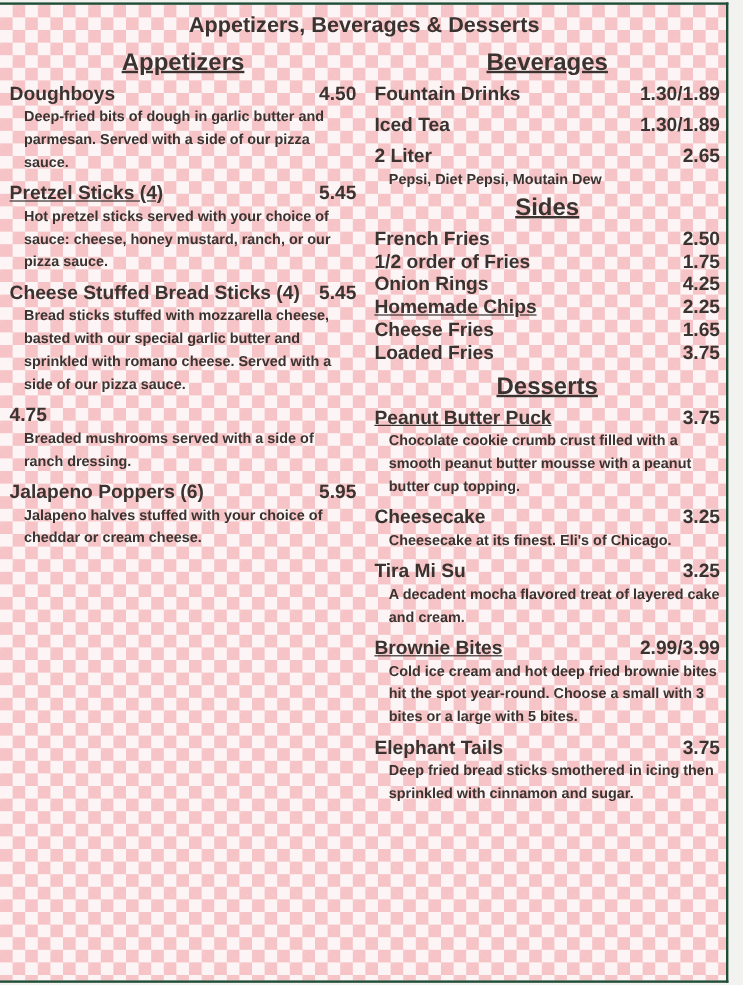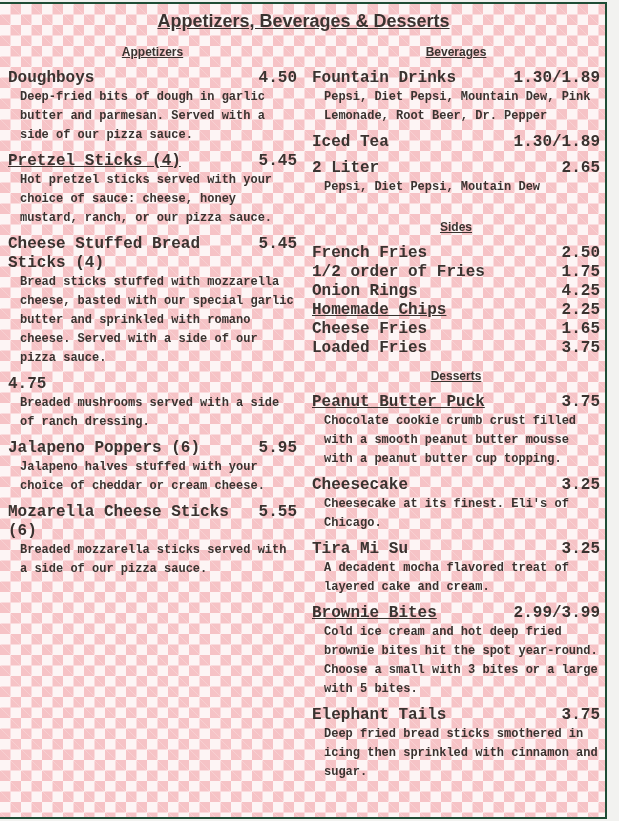--- a/index.html
+++ b/index.html
@@ -7,27 +7,27 @@
     font-family:"Liberation Sans", sans-serif; }
   .menu { position:absolute; left:0; top:2px; width:607px; height:817px;
     border-top:2px solid #1f4d36; border-right:2px solid #1f4d36; border-bottom:2px solid #1f4d36;
     background-color:#fdf5f5;
     background-image:
       linear-gradient(45deg, #f6c3c6 25%, transparent 25%, transparent 75%, #f6c3c6 75%),
       linear-gradient(45deg, #f6c3c6 25%, transparent 25%, transparent 75%, #f6c3c6 75%);
     background-size:21px 21px; background-position:0 0, 10.5px 10.5px;
     box-sizing:border-box; }
   .title { position:absolute; top:7px; left:0; width:607px; text-align:center;
-    font-size:18px; font-weight:bold; color:#3a3330; text-decoration:underline; }
+    font-size:18px; font-weight:bold; color:#3a3330; }
   .col { position:absolute; top:38px; }
   .col.left { left:8px; width:289px; }
   .col.right { left:312px; width:288px; }
-  .sec-head { text-align:center; font-size:12px; font-weight:bold; color:#3a3330;
+  .sec-head { text-align:center; font-size:20px; font-weight:bold; color:#3a3330;
     text-decoration:underline; margin-bottom:7px; line-height:20px; }
-  .item { margin-bottom:7px;font-family:Liberation Mono, monospace; }
+  .item { margin-bottom:7px; }
   .row { display:flex; justify-content:space-between; font-size:16px; font-weight:bold;
     color:#3a3330; line-height:19px; }
   .row .name.u { text-decoration:underline; }
   .desc { font-size:12px; font-weight:bold; color:#3a3330; line-height:19px; padding-left:12px; }
   .side-list .item { margin-bottom:0; }
   .side-list { margin-bottom:8px; }
 </style>
 </head>
 <body>
 
@@ -64,46 +64,38 @@
         </div>
       <div class="desc">Breaded mushrooms served with a side of ranch dressing.</div>
     </div>
     <div class="item">
       <div class="row">
           <span class="name">Jalapeno Poppers (6)</span>
           <span>5.95</span>
         </div>
       <div class="desc">Jalapeno halves stuffed with your choice of cheddar or cream cheese.</div>
     </div>
-    <div class="item">
-      <div class="row">
-          <span class="name">Mozarella Cheese Sticks (6)</span>
-          <span>5.55</span>
-        </div>
-      <div class="desc">Breaded mozzarella sticks served with a side of our pizza sauce.</div>
-    </div>
   </div>
 
   <div class="col right">
     <div class="sec-head">Beverages</div>
 
     <div class="item">
       <div class="row">
           <span class="name">Fountain Drinks</span>
           <span>1.30/1.89</span>
         </div>
-      <div class="desc">Pepsi, Diet Pepsi, Mountain Dew, Pink Lemonade, Root Beer, Dr. Pepper</div>
     </div>
     <div class="item">
       <div class="row">
           <span class="name">Iced Tea</span>
           <span>1.30/1.89</span>
         </div>
     </div>
-    <div class="item" style="margin-bottom:20px">
+    <div class="item" style="margin-bottom:4px">
       <div class="row">
           <span class="name">2 Liter</span>
           <span>2.65</span>
         </div>
       <div class="desc">Pepsi, Diet Pepsi, Moutain Dew</div>
     </div>
 
     <div class="sec-head">Sides</div>
     <div class="side-list">
       <div class="item">

